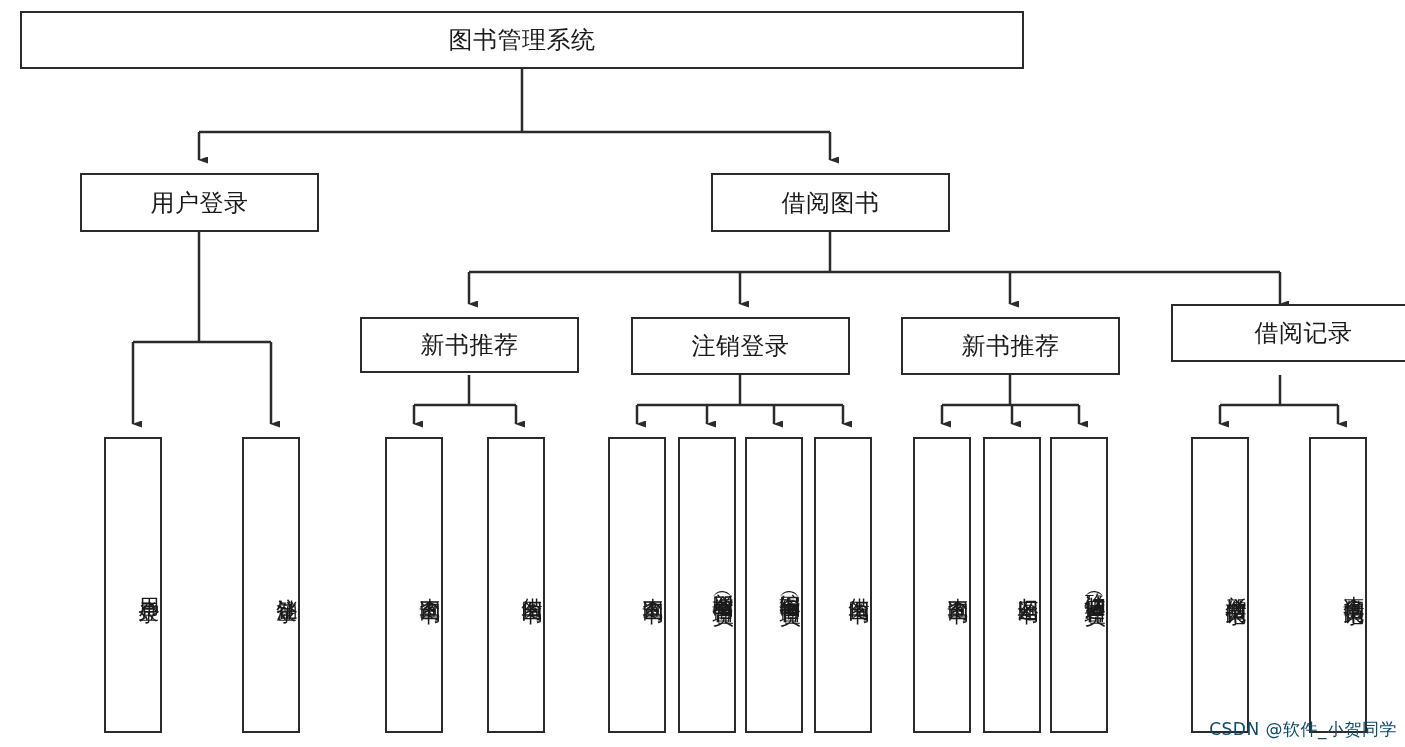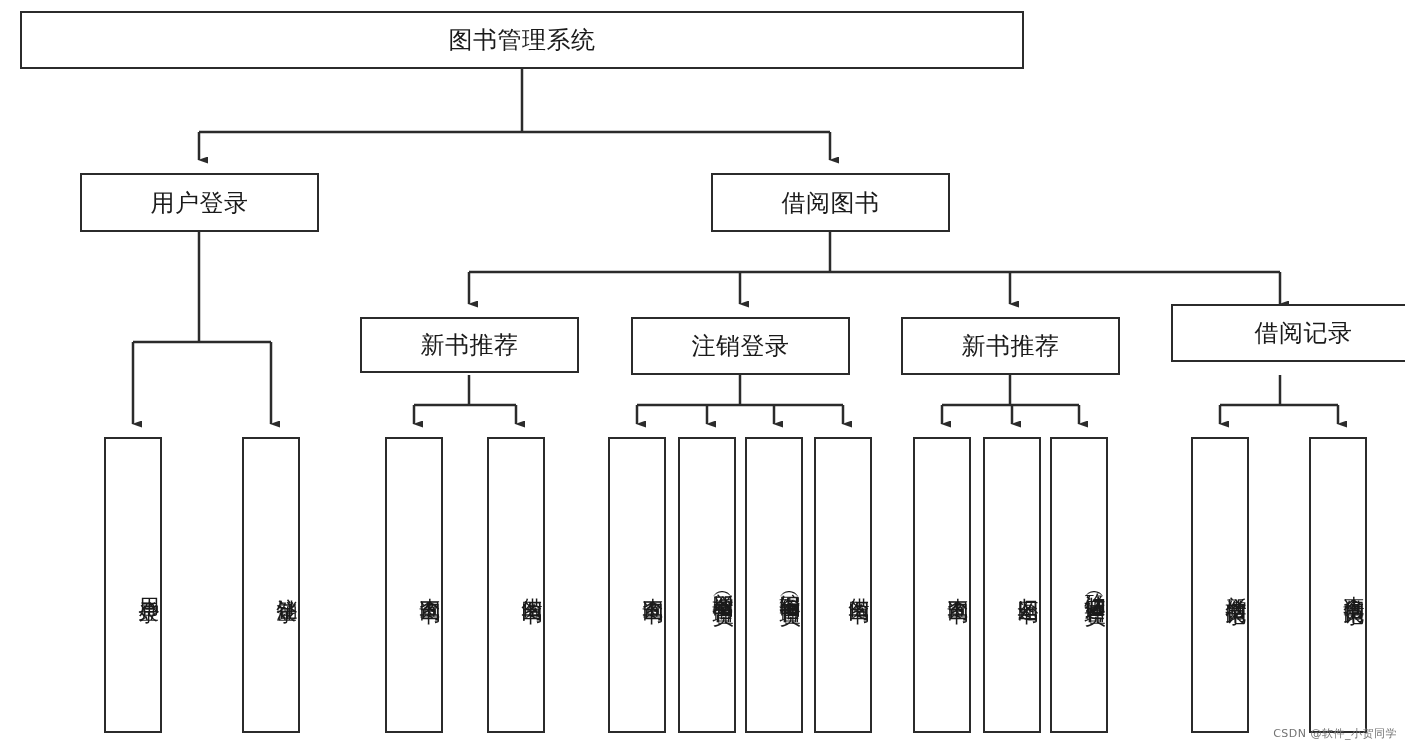--- a/index.html
+++ b/index.html
@@ -56,22 +56,22 @@
     text-orientation: upright;
     white-space: nowrap;
   }
   .node .hlabel {
     white-space: nowrap;
   }
   #watermark {
     position: absolute;
     right: 8px;
     bottom: 6px;
-    font-size: 11px;
-    color: #737373;
+    font-size: 17px;
+    color: #0c4a6e;
     white-space: nowrap;
     letter-spacing: 0.5px;
   }
 </style>
 </head>
 <body>
 
 <div id="canvas">
 
   <svg class="wires" viewBox="0 0 1405 747" xmlns="http://www.w3.org/2000/svg">

